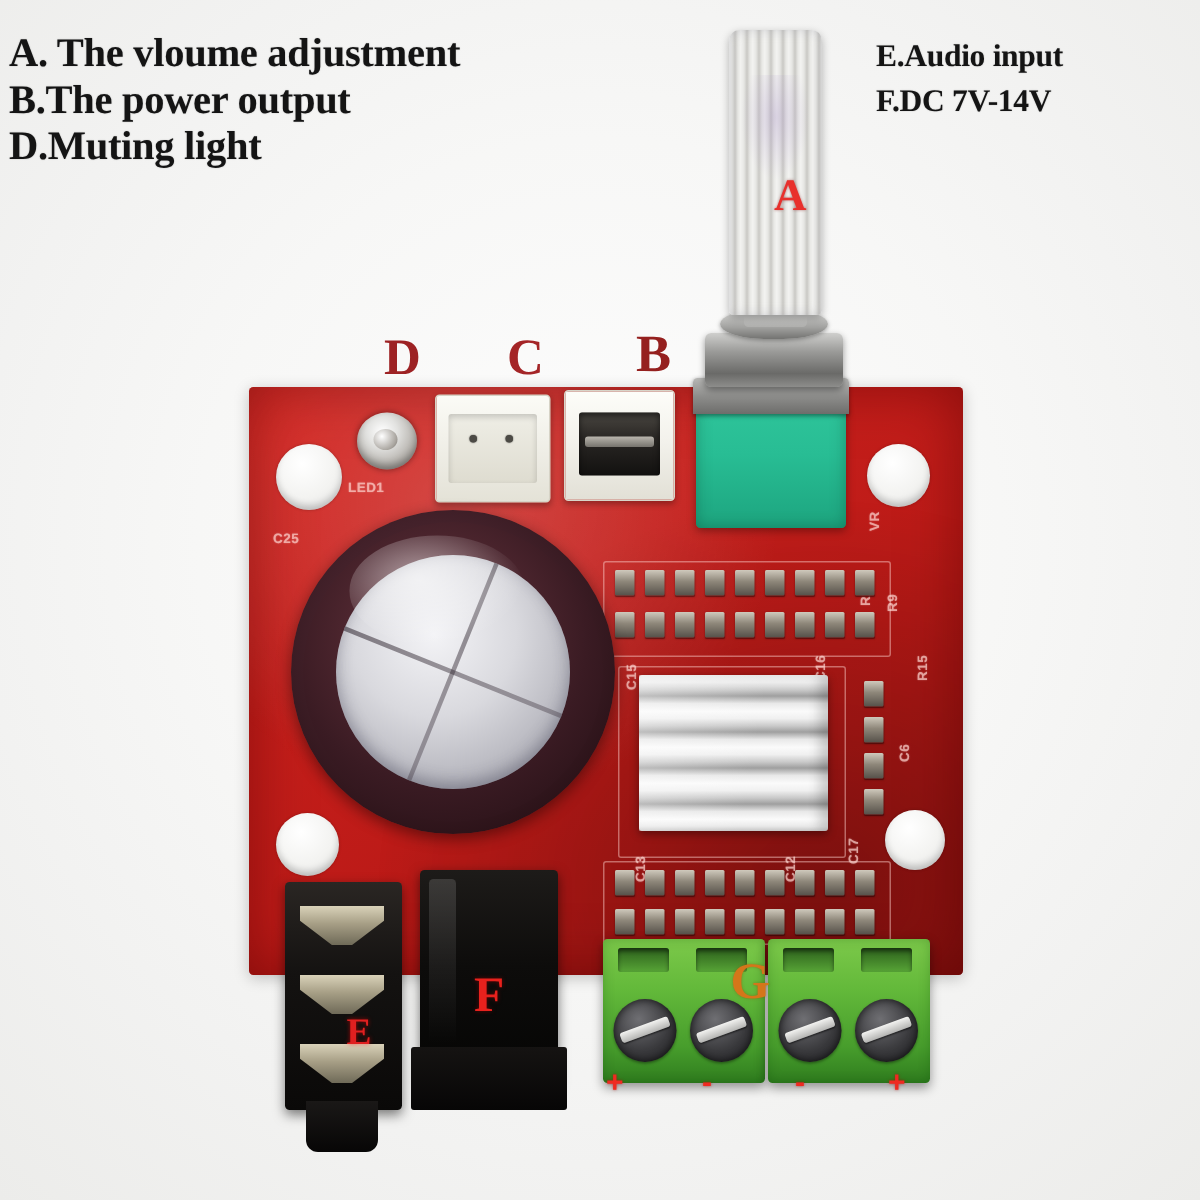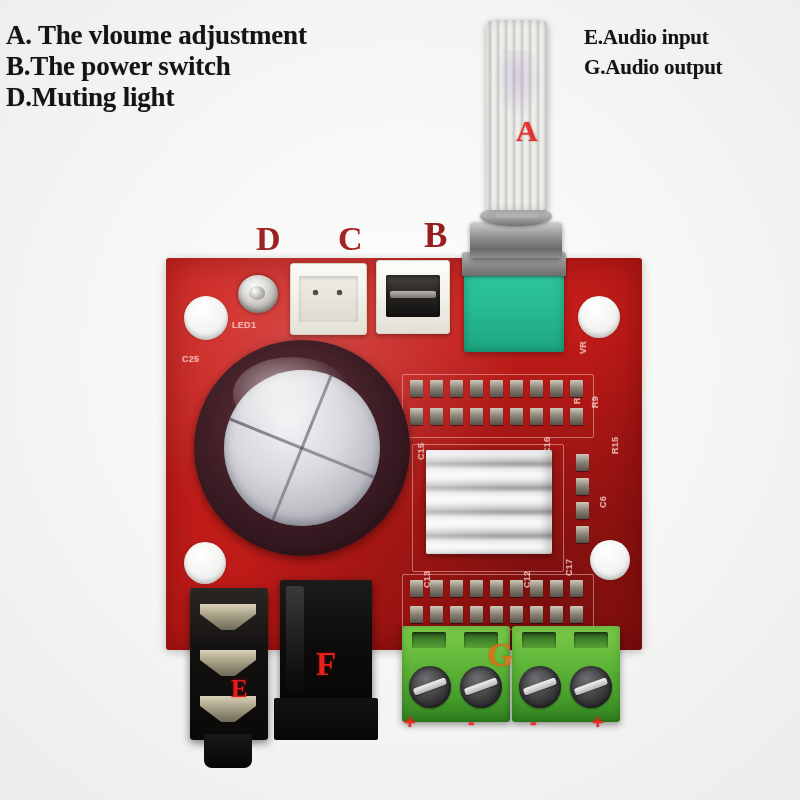--- a/index.html
+++ b/index.html
@@ -301,27 +301,27 @@
     text-shadow:0 0 2px rgba(180,0,0,.6);
   }
 </style>
 </head>
 <body>
 
 <div class="stage">
 
   <div class="caption" id="caption-left">
     <div>A. The vloume adjustment</div>
-    <div>B.The power switch</div>
+    <div>B.The power output</div>
     <div>D.Muting light</div>
   </div>
 
   <div class="caption" id="caption-right">
     <div>E.Audio input</div>
-    <div>G.Audio output</div>
+    <div>F.DC 7V-14V</div>
   </div>
 
   <div id="photo">
 
     <div class="pcb">
 
       <div class="hole" id="hole-tl"></div>
       <div class="hole" id="hole-tr"></div>
       <div class="hole" id="hole-bl"></div>
       <div class="hole" id="hole-br"></div>

